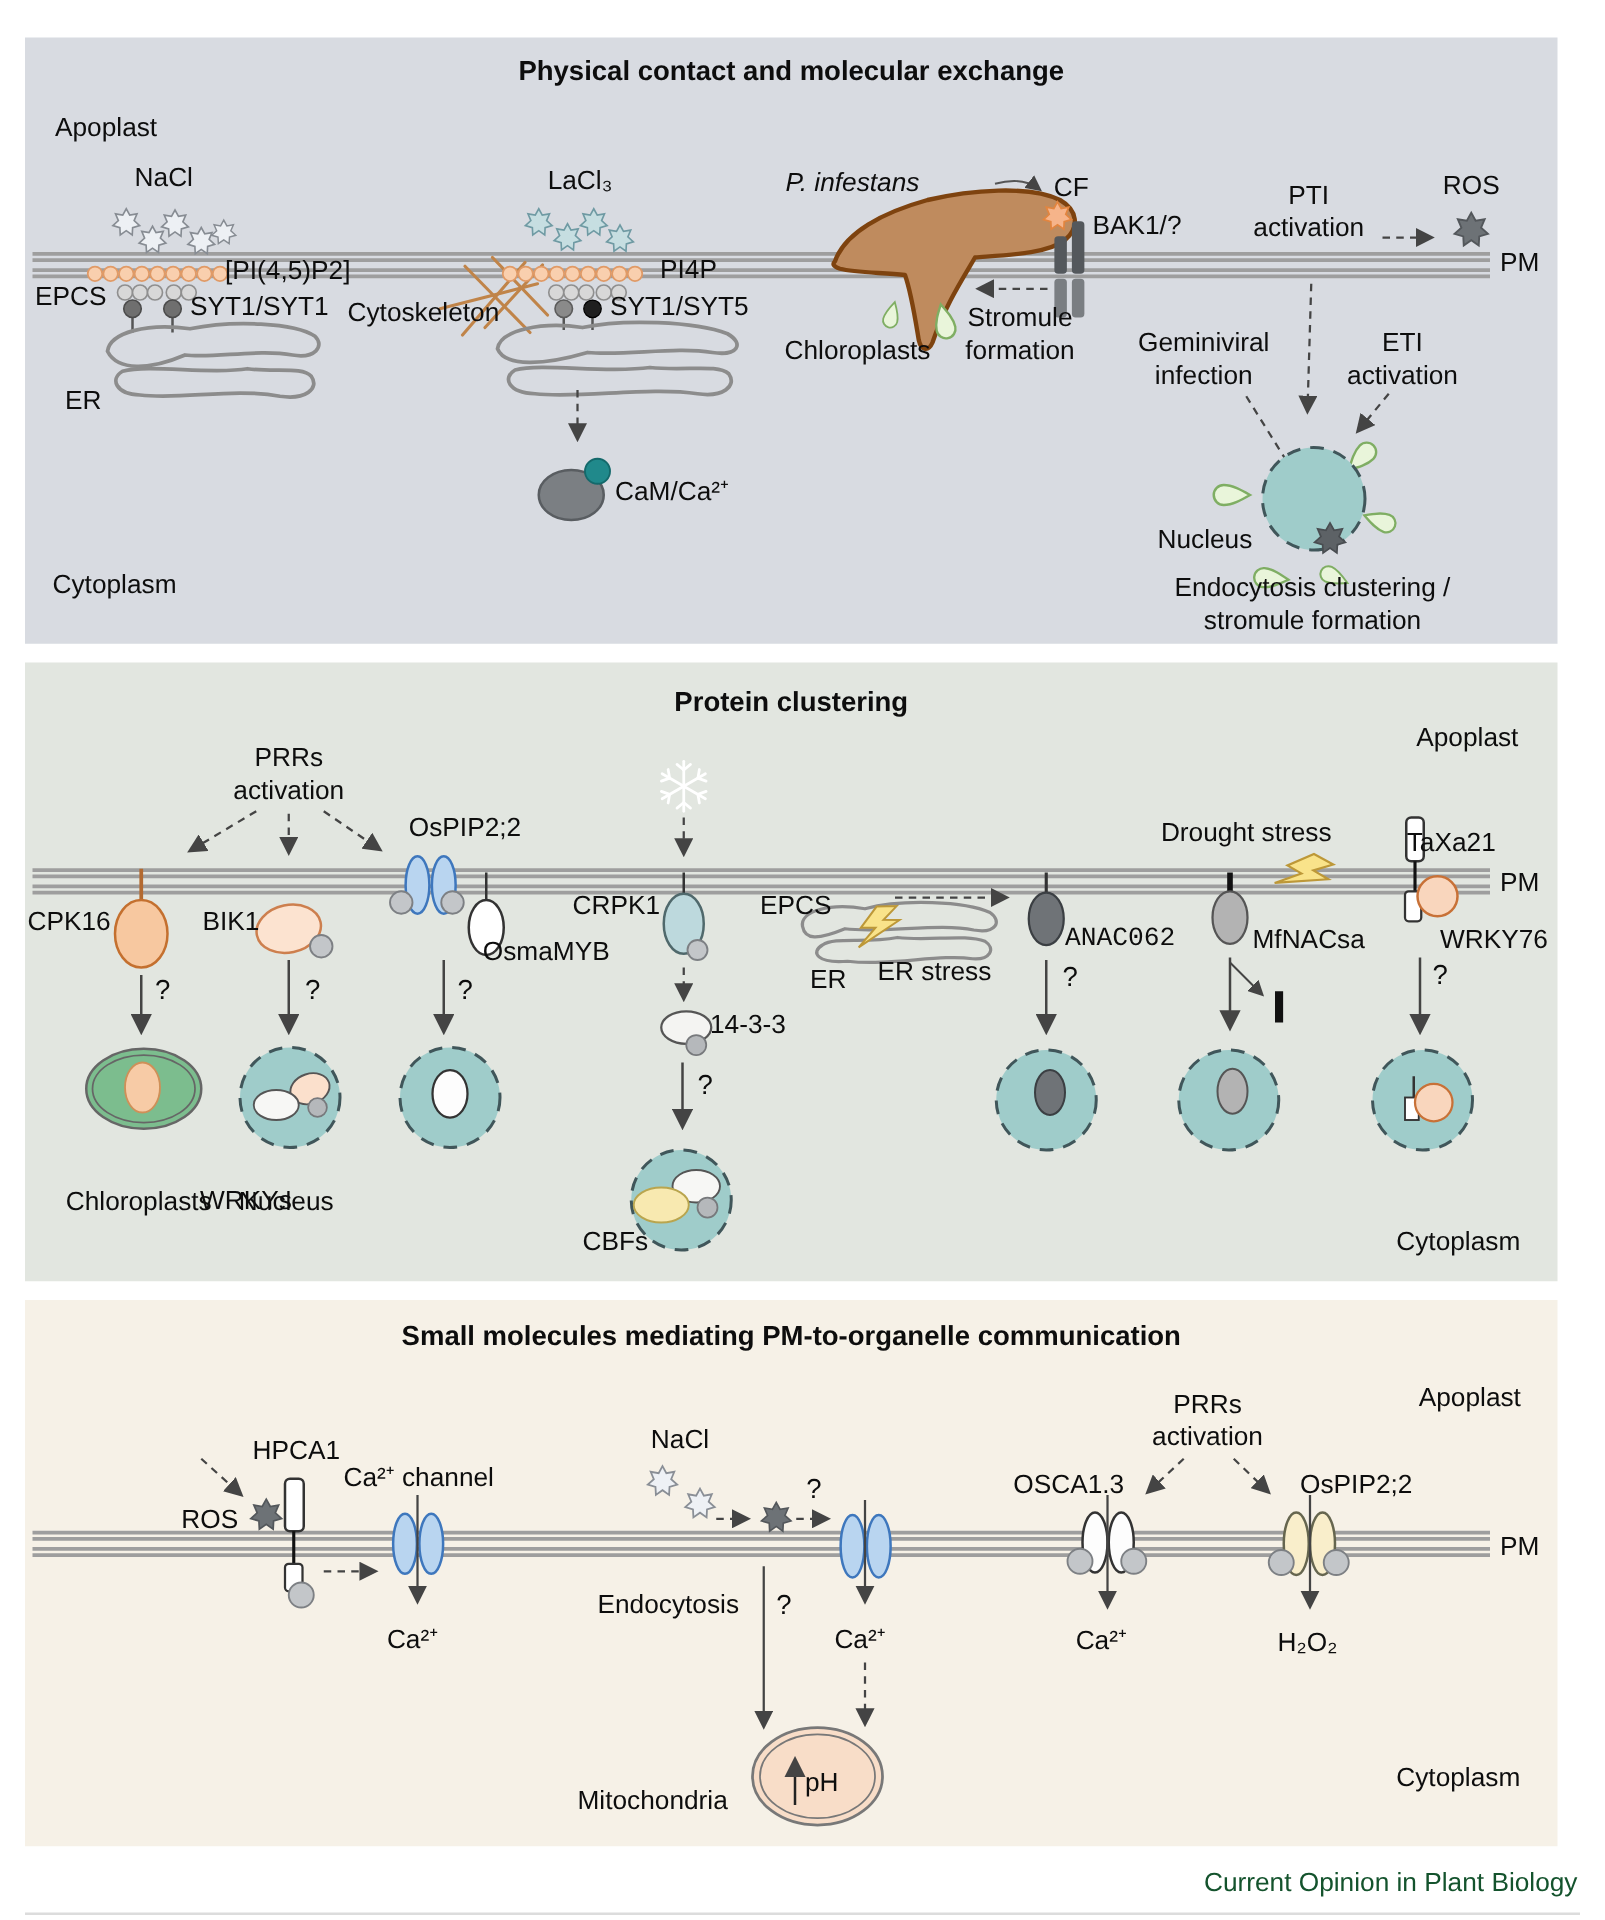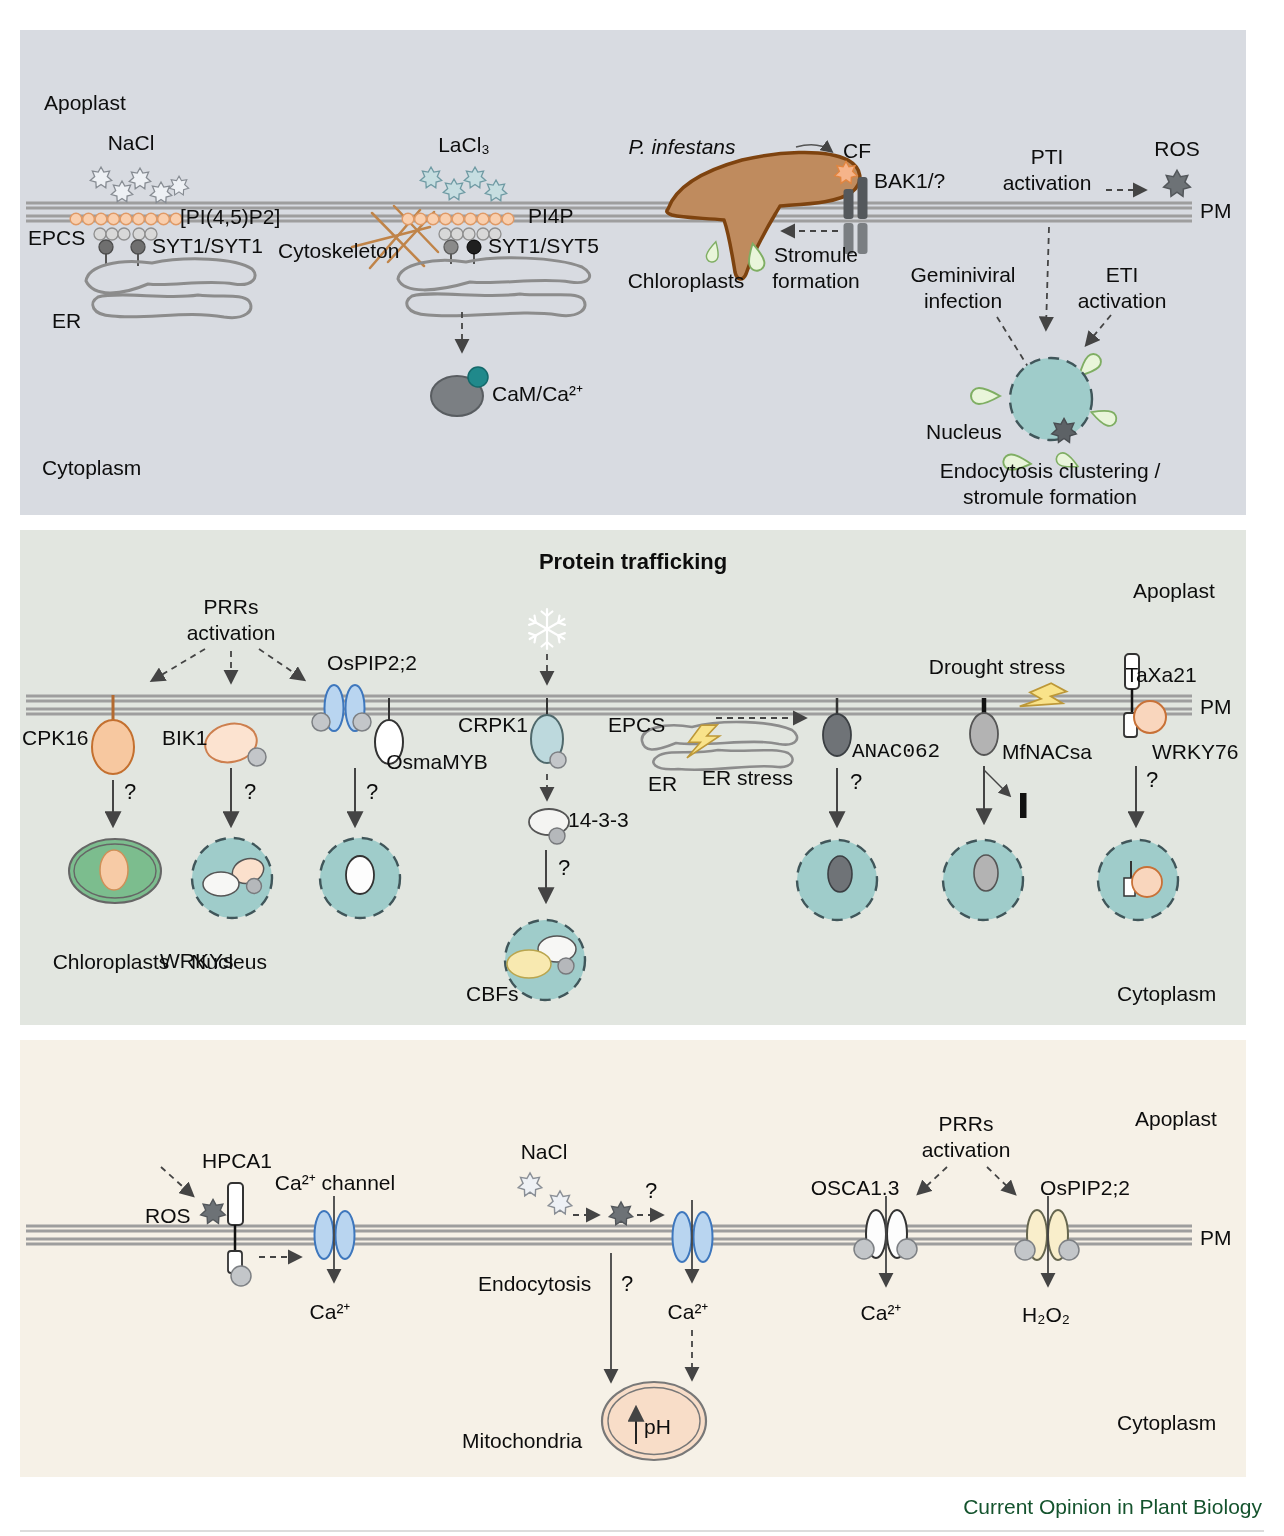--- a/index.html
+++ b/index.html
@@ -333,20 +333,21 @@
     <line x1="886" y1="1196" x2="886" y2="1284" stroke="#444" stroke-width="1.8" marker-end="url(#ah)"></line>
     <g>
       <ellipse cx="1037" cy="1235" rx="10" ry="25" fill="#f9eecb" stroke="#66664f" stroke-width="2"></ellipse>
       <ellipse cx="1058" cy="1235" rx="10" ry="25" fill="#f9eecb" stroke="#66664f" stroke-width="2"></ellipse>
       <circle cx="1025" cy="1250" r="10" fill="#c3c6c9" stroke="#7d8084" stroke-width="1.5"></circle>
       <circle cx="1069" cy="1250" r="10" fill="#c3c6c9" stroke="#7d8084" stroke-width="1.5"></circle>
     </g>
     <line x1="1048" y1="1196" x2="1048" y2="1284" stroke="#444" stroke-width="1.8" marker-end="url(#ah)"></line>
   </svg>
 
+  <div class="lbl c b" style="left:633px;top:44px;">Physical contact and molecular exchange</div>
   <div class="lbl" style="left:44px;top:90px;">Apoplast</div>
   <div class="lbl c" style="left:131px;top:130px;">NaCl</div>
   <div class="lbl" style="left:180px;top:204px;">[PI(4,5)P2]</div>
   <div class="lbl" style="left:28px;top:225px;">EPCS</div>
   <div class="lbl" style="left:152px;top:233px;">SYT1/SYT1</div>
   <div class="lbl" style="left:52px;top:308px;">ER</div>
   <div class="lbl" style="left:278px;top:238px;">Cytoskeleton</div>
   <div class="lbl c" style="left:464px;top:132px;">LaCl₃</div>
   <div class="lbl" style="left:528px;top:203px;">PI4P</div>
   <div class="lbl" style="left:488px;top:233px;">SYT1/SYT5</div>
@@ -358,21 +359,21 @@
   <div class="lbl" style="left:874px;top:168px;">BAK1/?</div>
   <div class="lbl c w" style="left:1047px;top:144px;width:110px;">PTI activation</div>
   <div class="lbl c" style="left:1177px;top:136px;">ROS</div>
   <div class="lbl" style="left:1200px;top:198px;">PM</div>
   <div class="lbl c w" style="left:963px;top:262px;width:135px;">Geminiviral infection</div>
   <div class="lbl c w" style="left:1122px;top:262px;width:110px;">ETI activation</div>
   <div class="lbl" style="left:926px;top:419px;">Nucleus</div>
   <div class="lbl c w" style="left:1050px;top:458px;width:250px;">Endocytosis clustering / stromule formation</div>
   <div class="lbl" style="left:42px;top:455px;">Cytoplasm</div>
 
-  <div class="lbl c b" style="left:633px;top:549px;">Protein trafficking</div>
+  <div class="lbl c b" style="left:633px;top:549px;">Protein clustering</div>
   <div class="lbl" style="left:1133px;top:578px;">Apoplast</div>
   <div class="lbl c w" style="left:231px;top:594px;width:110px;">PRRs activation</div>
   <div class="lbl c" style="left:372px;top:650px;">OsPIP2;2</div>
   <div class="lbl" style="left:1200px;top:694px;">PM</div>
   <div class="lbl" style="left:22px;top:725px;">CPK16</div>
   <div class="lbl" style="left:162px;top:725px;">BIK1</div>
   <div class="lbl c" style="left:437px;top:749px;">OsmaMYB</div>
   <div class="lbl" style="left:458px;top:712px;">CRPK1</div>
   <div class="lbl" style="left:608px;top:712px;">EPCS</div>
   <div class="lbl" style="left:648px;top:771px;">ER</div>
@@ -388,20 +389,21 @@
   <div class="lbl c" style="left:111px;top:949px;">Chloroplasts</div>
   <div class="lbl c" style="left:229px;top:949px;">Nucleus</div>
   <div class="lbl" style="left:1117px;top:981px;">Cytoplasm</div>
   <div class="lbl q" style="left:124px;top:779px;">?</div>
   <div class="lbl q" style="left:244px;top:779px;">?</div>
   <div class="lbl q" style="left:366px;top:779px;">?</div>
   <div class="lbl q" style="left:558px;top:855px;">?</div>
   <div class="lbl q" style="left:850px;top:769px;">?</div>
   <div class="lbl q" style="left:1146px;top:767px;">?</div>
 
+  <div class="lbl c b" style="left:633px;top:1056px;">Small molecules mediating PM-to-organelle communication</div>
   <div class="lbl" style="left:1135px;top:1106px;">Apoplast</div>
   <div class="lbl c" style="left:237px;top:1148px;">HPCA1</div>
   <div class="lbl" style="left:145px;top:1203px;">ROS</div>
   <div class="lbl c" style="left:335px;top:1170px;">Ca²⁺ channel</div>
   <div class="lbl c" style="left:330px;top:1299px;">Ca²⁺</div>
   <div class="lbl c" style="left:544px;top:1139px;">NaCl</div>
   <div class="lbl q" style="left:645px;top:1178px;">?</div>
   <div class="lbl c" style="left:688px;top:1299px;">Ca²⁺</div>
   <div class="lbl" style="left:478px;top:1271px;">Endocytosis</div>
   <div class="lbl q" style="left:621px;top:1271px;">?</div>

